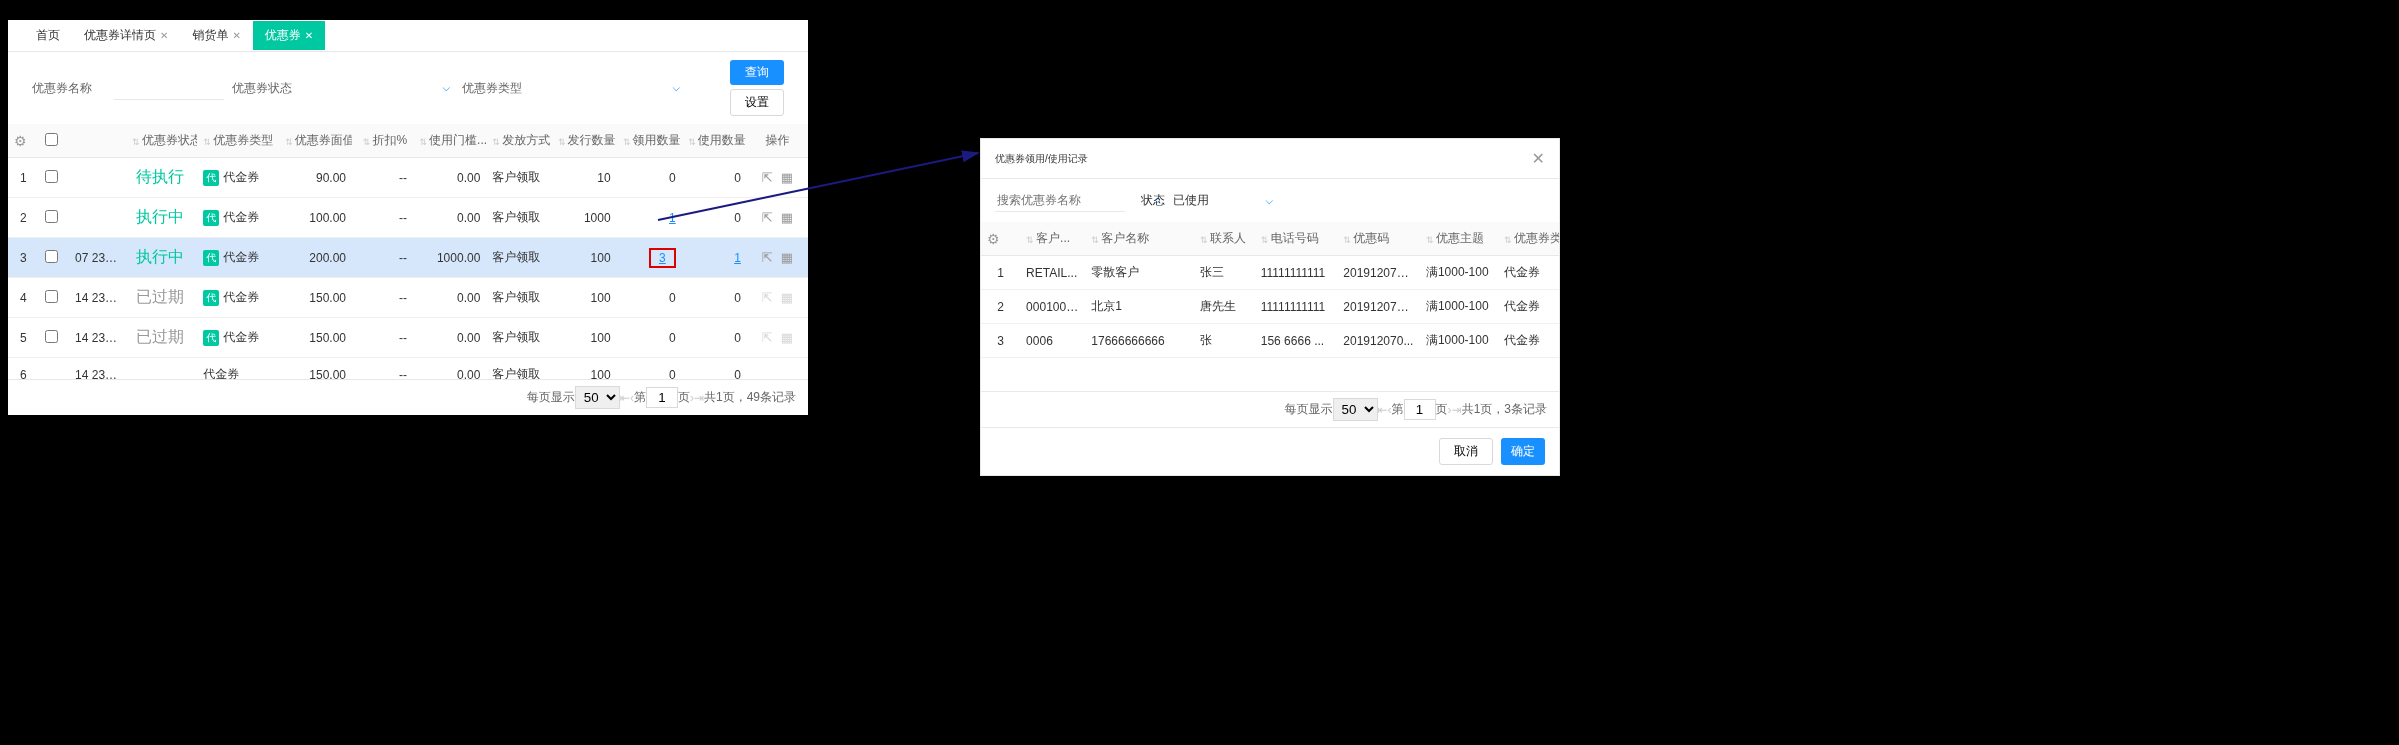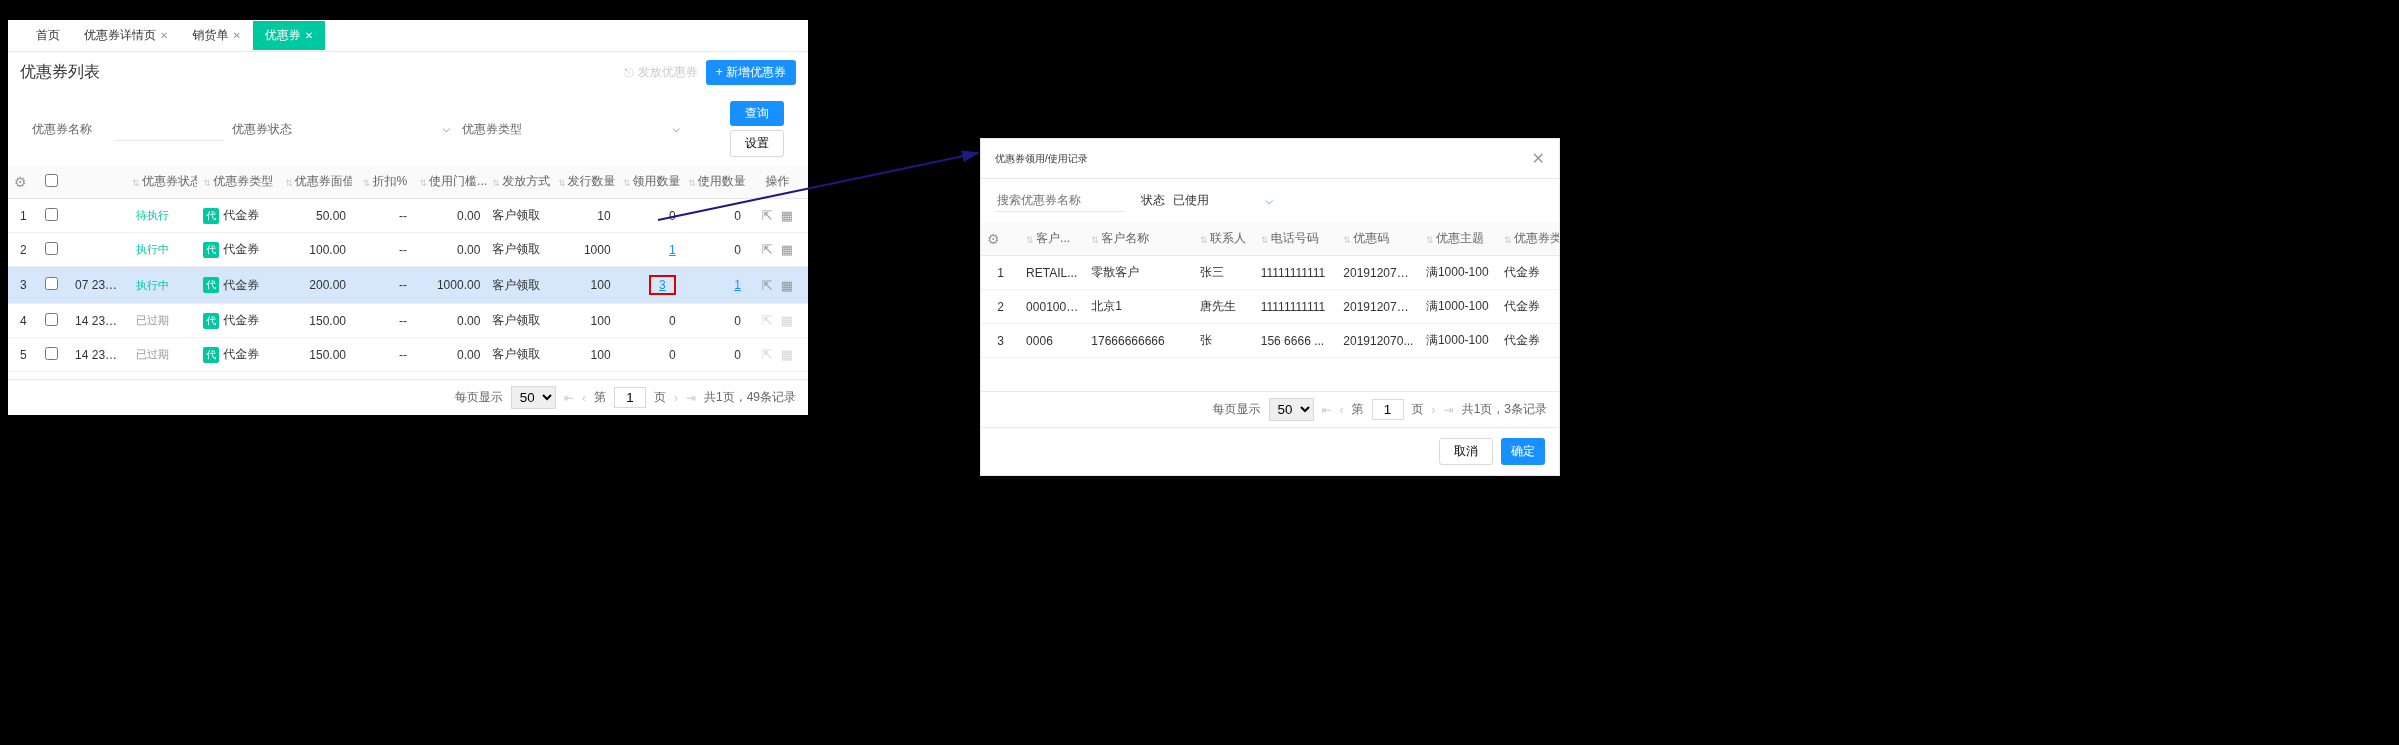--- a/index.html
+++ b/index.html
@@ -23,35 +23,35 @@
 .filter-select { border: none; padding: 4px; width: 140px; font-size: 12px; display: flex; justify-content: space-between; align-items: center; }
 .chev { color: #1890ff; font-size: 10px; }
 .filter-btns { display: flex; flex-direction: column; gap: 4px; margin-left: auto; }
 .table-wrap { flex: 1; overflow: auto; }
 table { width: 100%; border-collapse: collapse; table-layout: fixed; }
 th { background: #fafafa; font-weight: 500; color: #666; padding: 8px 6px; text-align: left; border-bottom: 1px solid #e8e8e8; font-size: 12px; white-space: nowrap; position: relative; }
 td { padding: 8px 6px; border-bottom: 1px solid #f0f0f0; font-size: 12px; white-space: nowrap; overflow: hidden; text-overflow: ellipsis; }
 tr.highlighted td { background: #d6e6fb; }
 .sort-icons { display: inline-block; width: 8px; vertical-align: middle; margin-right: 2px; }
 .sort-icons::before { content: "⇅"; color: #ccc; font-size: 9px; }
-.status-tag { display: inline-block; padding: 1px 4px; font-size: 11px; border-radius: 2px; }
+.status-tag { display: inline-block; padding: 1px 4px; font-size: 16px; border-radius: 2px; }
 .status-pending { color: #00c8a0; }
 .status-running { color: #00c8a0; }
 .status-expired { color: #999; }
 .type-badge { display: inline-block; width: 16px; height: 16px; background: #00c8a0; color: #fff; font-size: 10px; text-align: center; line-height: 16px; border-radius: 2px; margin-right: 4px; vertical-align: middle; }
 .gear-icon { color: #999; font-size: 14px; }
 .cb { width: 13px; height: 13px; }
 .num-center { text-align: center; }
 .num-right { text-align: right; }
 .link-num { color: #1890ff; text-decoration: underline; cursor: pointer; }
 .red-box { border: 2px solid #d00; padding: 1px 8px; display: inline-block; }
 .action-icons { display: flex; gap: 8px; color: #999; justify-content: center; }
 .action-icons.disabled { opacity: 0.4; }
 .action-icon { cursor: pointer; font-size: 13px; }
-.pagination { display: flex; align-items: center; justify-content: flex-end; gap: 8px; padding: 6px 12px; border-top: 1px solid #e8e8e8; font-size: 12px; color: #666; }
+.pagination { display: flex; align-items: center; justify-content: flex-end; padding: 6px 12px; border-top: 1px solid #e8e8e8; font-size: 12px; color: #666; }
 .page-select { border: 1px solid #d9d9d9; padding: 2px 4px; }
 .page-input { width: 32px; border: 1px solid #d9d9d9; padding: 2px 4px; text-align: center; }
 .page-btn { color: #ccc; cursor: pointer; }
 .panel-right { position: absolute; left: 980px; top: 138px; width: 580px; height: 338px; background: #fff; border: 1px solid #e8e8e8; display: flex; flex-direction: column; }
 .modal-head { display: flex; justify-content: space-between; align-items: center; padding: 10px 14px; border-bottom: 1px solid #e8e8e8; }
 .modal-title { font-size: 10px; font-weight: 500; }
 .close-x { color: #999; cursor: pointer; font-size: 16px; }
 .modal-filters { display: flex; align-items: center; gap: 16px; padding: 10px 14px; }
 .search-wrap { display: flex; align-items: center; border-bottom: 1px solid #e8e8e8; width: 130px; }
 .search-input { border: none; padding: 4px 2px; font-size: 12px; outline: none; flex: 1; }
@@ -76,27 +76,20 @@
       <div class="tab">
         <span>销货单</span>
         <span class="tab-close">✕</span>
       </div>
       <div class="tab active">
         <span>优惠券</span>
         <span class="tab-close">✕</span>
       </div>
     </div>
 
-  <div class="header">
-    <div class="page-title">优惠券列表</div>
-    <div class="header-actions">
-      <span class="btn-text">⎋ <span>发放优惠券</span></span>
-      <button class="btn-primary">+ 新增优惠券</button>
-    </div>
-  </div>
 
   <div class="filters">
     <div class="filter-item">
       <span class="filter-label">优惠券名称</span>
       <input class="filter-input" style="">
     </div>
     <div class="filter-item">
       <span class="filter-label">优惠券状态</span>
       <span class="filter-select">
           <span></span>
@@ -150,21 +143,21 @@
           <th class="num-center"><span>操作</span></th>
         </tr>
       </thead>
       <tbody id="main-tbody">
           <tr>
             <td class="num-center">1</td>
             <td><input type="checkbox" class="cb" style=""></td>
             <td></td>
             <td><span class="status-tag status-pending">待执行</span></td>
             <td><span class="type-badge">代</span>代金券</td>
-            <td class="num-right">50.00</td>
+            <td class="num-right">90.00</td>
             <td class="num-right">--</td>
             <td class="num-right">0.00</td>
             <td>客户领取</td>
             <td class="num-right">10</td>
             <td class="num-right">0</td>
             <td class="num-right">0</td>
             <td>
               <div class="action-icons">
                 <span class="action-icon">⇱</span>
                 <span class="action-icon">▦</span>

